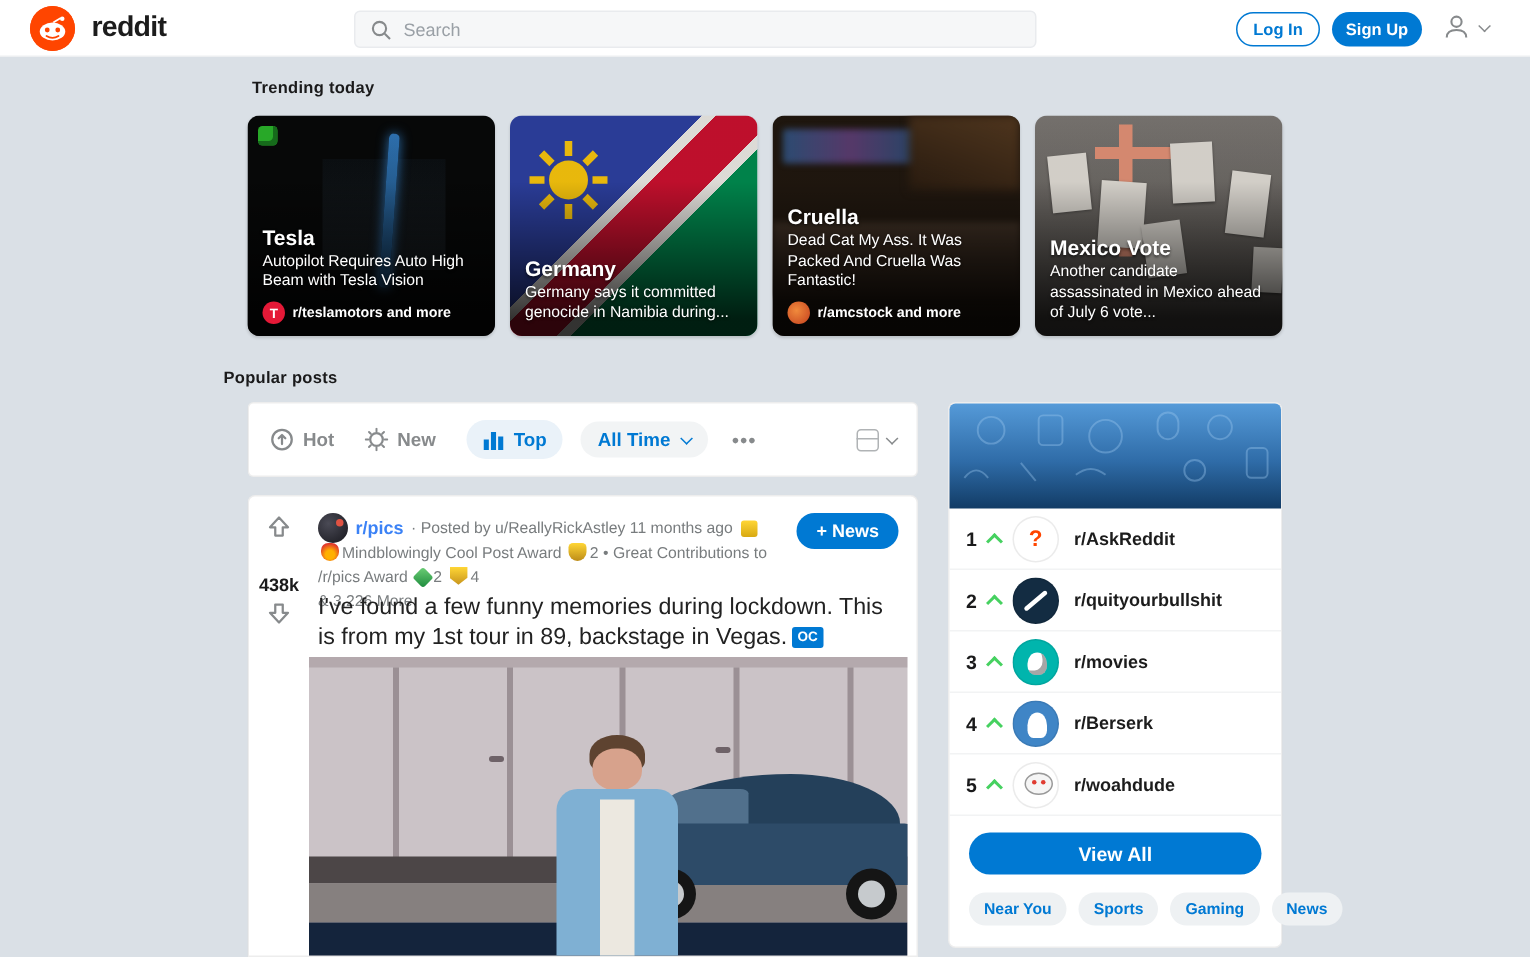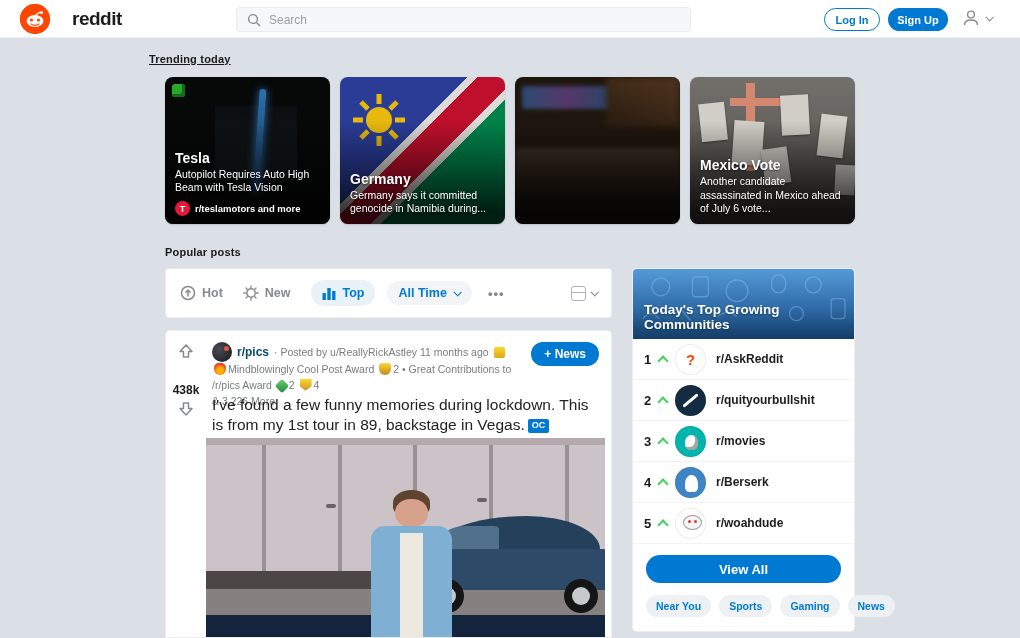--- a/index.html
+++ b/index.html
@@ -2,21 +2,21 @@
 <html><head>
 <meta charset="utf-8">
 <style>
   * { margin:0; padding:0; box-sizing:border-box; }
   html,body { width:1020px; height:638px; }
   body { font-family:"Liberation Sans", sans-serif; background:#dae0e6; overflow:hidden; }
   #frame { position:relative; width:1020px; height:638px; background:#dae0e6; overflow:hidden; }
 
   
   .navbar { position:absolute; top:0; left:0; right:0; height:38px; background:#fff; border-bottom:1px solid #edeff1; z-index:20; }
-  .brand { position:absolute; left:20px; top:4px; display:flex; align-items:center; gap:22px; }
+  .brand { position:absolute; left:20px; top:4px; display:flex; align-items:center; gap:11px; }
   .snoo { width:30px; height:30px; border-radius:50%; background:#ff4500; position:relative; }
   .snoo svg { position:absolute; inset:0; }
   .wordmark { font-size:19px; font-weight:700; color:#1c1c1c; letter-spacing:-0.5px; }
   .searchbox { position:absolute; left:236px; top:7px; width:455px; height:25px; background:#f6f7f8; border:1px solid #e9ebee; border-radius:4px; display:flex; align-items:center; padding:0 10px; gap:8px; }
   .searchbox input { border:none; outline:none; background:transparent; font-size:12px; color:#1c1c1c; width:100%; font-family:"Liberation Sans",sans-serif; }
   .searchbox input::placeholder { color:#9aa0a6; }
   .mag { width:14px; height:14px; flex:0 0 auto; }
   .btn-login { position:absolute; right:140px; top:8px; width:56px; height:23px; border:1px solid #0079d3; border-radius:12px; color:#0079d3; font-size:11px; font-weight:700; background:#fff; display:flex; align-items:center; justify-content:center; cursor:pointer; }
   .btn-signup { position:absolute; right:72px; top:8px; width:60px; height:23px; border:none; border-radius:12px; color:#fff; font-size:11px; font-weight:700; background:#0079d3; display:flex; align-items:center; justify-content:center; cursor:pointer; }
   .usermenu { position:absolute; right:28px; top:8px; display:flex; align-items:center; gap:5px; color:#878a8c; cursor:pointer; }
@@ -63,21 +63,21 @@
   .sort-ic { width:16px; height:16px; position:relative; }
 
   
   .post { position:absolute; left:165px; top:330px; width:447px; height:308px; background:#fff; border:1px solid rgba(0,0,0,.07); border-radius:5px 5px 0 0; overflow:hidden; }
   .votecol { position:absolute; left:0; top:0; bottom:0; width:40px; padding-top:10px; display:flex; flex-direction:column; align-items:center; gap:2px; }
   .varrow { width:20px; height:20px; color:#878a8c; cursor:pointer; display:flex; align-items:center; justify-content:center; }
   .vcount { font-size:12px; font-weight:700; color:#1a1a1b;margin-top:20px; }
   .post-head { position:absolute; left:46px; top:11px; right:86px; display:flex; align-items:center; gap:5px; flex-wrap:nowrap; }
   .sub-avatar { width:20px; height:20px; border-radius:50%; background:radial-gradient(circle at 35% 35%,#4a4a55,#17171d); position:relative; flex:0 0 auto; }
   .sub-avatar::after { content:""; position:absolute; right:3px; top:4px; width:5px; height:5px; border-radius:50%; background:#e05242; }
-  .subname { font-size:12px; font-weight:700; color:#0c4a6e; cursor:pointer; }
+  .subname { font-size:12px; font-weight:700; color:#3b82f6; cursor:pointer; }
   .postmeta { font-size:10.5px; color:#787c7e; white-space:nowrap; cursor:pointer; }
   .coin { width:11px; height:11px; border-radius:2px; background:linear-gradient(180deg,#ffd635,#d8a912); flex:0 0 auto; }
   .awards { position:absolute; left:46px; top:31px; right:70px; font-size:10.5px; color:#787c7e; line-height:1.5; }
   .aw-ic { display:inline-block; width:12px; height:12px; vertical-align:-2px; margin:0 2px; border-radius:50%; }
   .aw-fire { background:radial-gradient(circle at 50% 65%,#ffb000 30%,#e0372c 75%); border-radius:40% 40% 50% 50%; }
   .aw-cup { background:linear-gradient(180deg,#ffd635,#bd8c18); border-radius:3px 3px 6px 6px; }
   .aw-gem { background:linear-gradient(135deg,#6ecf77,#1c8a3c); transform:rotate(45deg); border-radius:2px; width:10px; height:10px; }
   .aw-shield { background:linear-gradient(180deg,#ffd635,#c7941d); clip-path:polygon(0 0,100% 0,100% 62%,50% 100%,0 62%); border-radius:0; }
   .morelink { cursor:pointer; }
   .btn-join { position:absolute; right:12px; top:11px; height:24px; padding:0 13px; background:#0079d3; color:#fff; border:none; border-radius:13px; font-size:12px; font-weight:700; cursor:pointer; }
@@ -159,21 +159,21 @@
     <button class="btn-signup">Sign Up</button>
     <div class="usermenu">
       <svg width="20" height="20" viewBox="0 0 20 20">
           <circle cx="10" cy="6.5" r="3.4" fill="none" stroke="#878a8c" stroke-width="1.4"></circle>
           <path d="M3.5 17 q0-5 6.5-5 q6.5 0 6.5 5" fill="none" stroke="#878a8c" stroke-width="1.4"></path>
         </svg>
       <span class="chev"></span>
     </div>
   </header>
 
-  <div class="seclabel" style="left:149px; top:53px;text-decoration:underline;">Trending today</div>
+  <div class="seclabel" style="left:168px; top:53px;">Trending today</div>
 
   <div class="cards">
 
     <div class="tcard">
       <div class="bg-tesla">
         <div class="tesla-road"></div>
         <div class="tesla-beam"></div>
       </div>
       <span class="tesla-badge"></span>
       <div class="shade"></div>
@@ -210,20 +210,28 @@
       </div>
     </div>
 
     <div class="tcard">
       <div class="bg-cruella">
         <div class="cru-screens"></div>
         <div class="cru-ceiling"></div>
         <div class="cru-crowd"></div>
       </div>
       <div class="shade"></div>
+      <div class="tbody">
+        <div class="ttitle">Cruella</div>
+        <div class="tsub">Dead Cat My Ass. It Was Packed And Cruella Was Fantastic!</div>
+        <div class="tattr">
+          <span class="attr-ic" style="background:radial-gradient(circle at 40% 40%,#f08a3c,#c4401e);"></span>
+          <span>r/amcstock and more</span>
+        </div>
+      </div>
     </div>
 
     <div class="tcard">
       <div class="bg-mexico">
         <div class="mx-cross"></div>
           <div class="mx-crossbar"></div>
         <div class="mx-paper" style="left:6%;top:18%;width:26px;height:38px;transform:rotate(-6deg);"></div>
         <div class="mx-paper" style="left:26%;top:30%;width:30px;height:44px;transform:rotate(4deg);"></div>
         <div class="mx-paper" style="left:55%;top:12%;width:28px;height:40px;transform:rotate(-3deg);"></div>
         <div class="mx-paper" style="left:78%;top:26%;width:26px;height:42px;transform:rotate(7deg);"></div>
@@ -231,21 +239,21 @@
         <div class="mx-paper" style="left:88%;top:60%;width:20px;height:30px;transform:rotate(3deg);"></div>
       </div>
       <div class="shade"></div>
       <div class="tbody">
         <div class="ttitle">Mexico Vote</div>
         <div class="tsub">Another candidate assassinated in Mexico ahead of July 6 vote...</div>
       </div>
     </div>
   </div>
 
-  <div class="seclabel" style="left:165px; top:246px;">Popular posts</div>
+  <div class="seclabel" style="left:149px; top:246px;">Popular posts</div>
 
   <div class="sortbar">
     <div class="sort-item">
       <svg class="sort-ic" viewBox="0 0 16 16">
           <circle cx="8" cy="8" r="6.5" fill="none" stroke="#878a8c" stroke-width="1.5"></circle>
           <path d="M8 11 V5 M5.8 7.2 L8 5 l2.2 2.2" fill="none" stroke="#878a8c" stroke-width="1.5" stroke-linecap="round" stroke-linejoin="round"></path>
         </svg>
       <span>Hot</span>
     </div>
     <div class="sort-item">
@@ -361,21 +369,20 @@
             <circle cx="105" cy="22" r="11"></circle>
             <rect x="140" y="6" width="14" height="18" rx="7"></rect>
             <circle cx="182" cy="16" r="8"></circle>
             <path d="M10 50 q8-10 16 0"></path>
             <rect x="200" y="30" width="14" height="20" rx="3"></rect>
             <path d="M48 40 l10 12"></path>
             <circle cx="165" cy="45" r="7"></circle>
             <path d="M85 48 q10-8 20 0"></path>
         </g>
       </svg>
-      <div class="side-title">Today's Top Growing Communities</div>
     </div>
 
     <div class="comm-row">
       <span class="rank">1</span>
       <span class="caret-up"></span>
       <span class="cavatar av-ask"></span>
       <span class="cname">r/AskReddit</span>
     </div>
     <div class="comm-row">
       <span class="rank">2</span>

